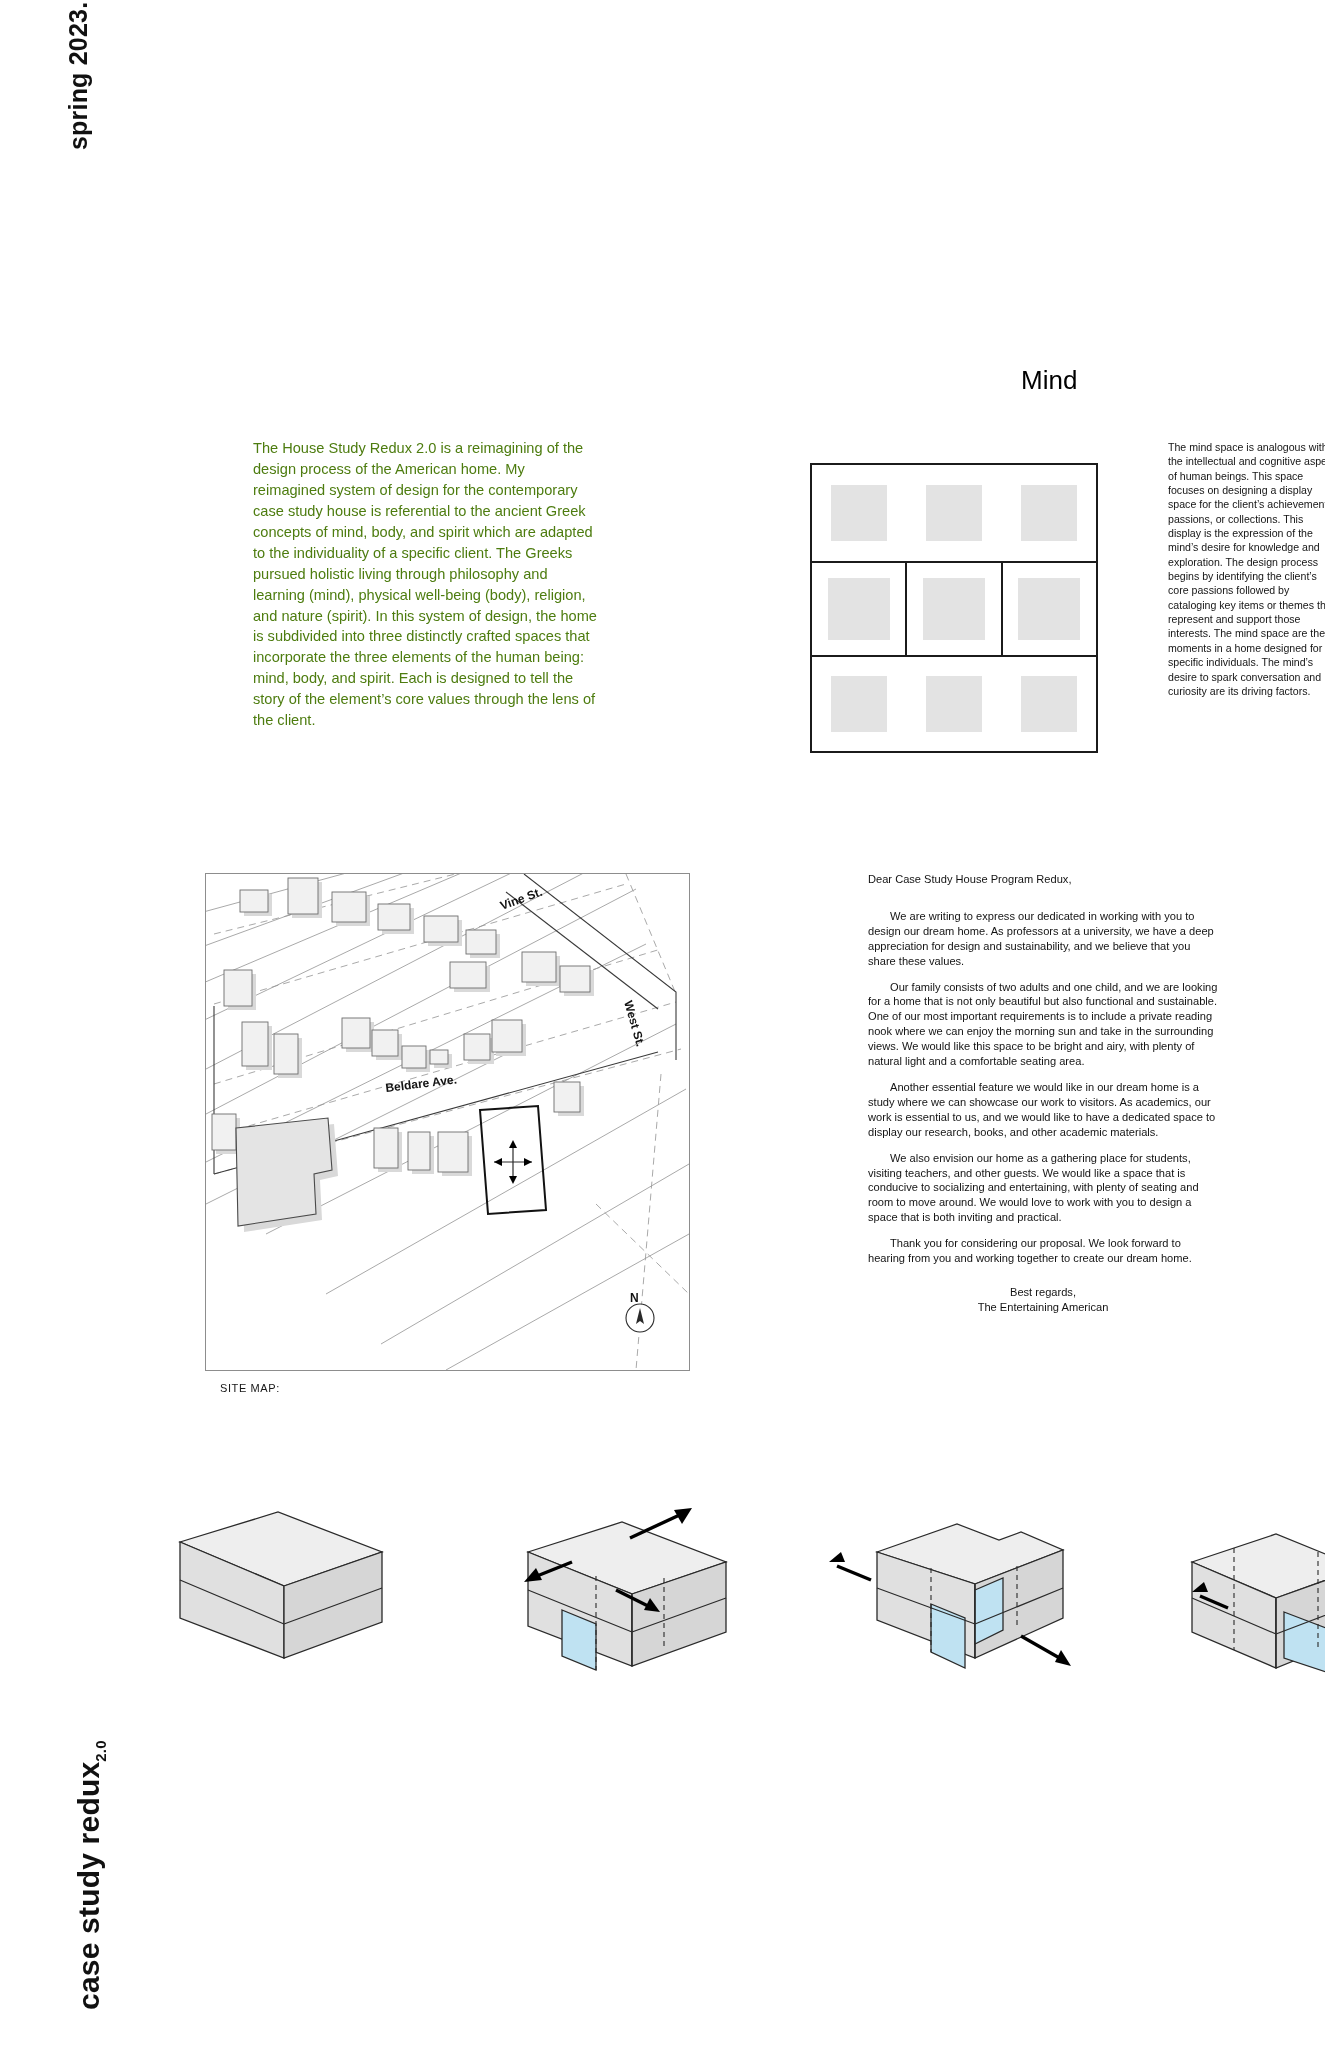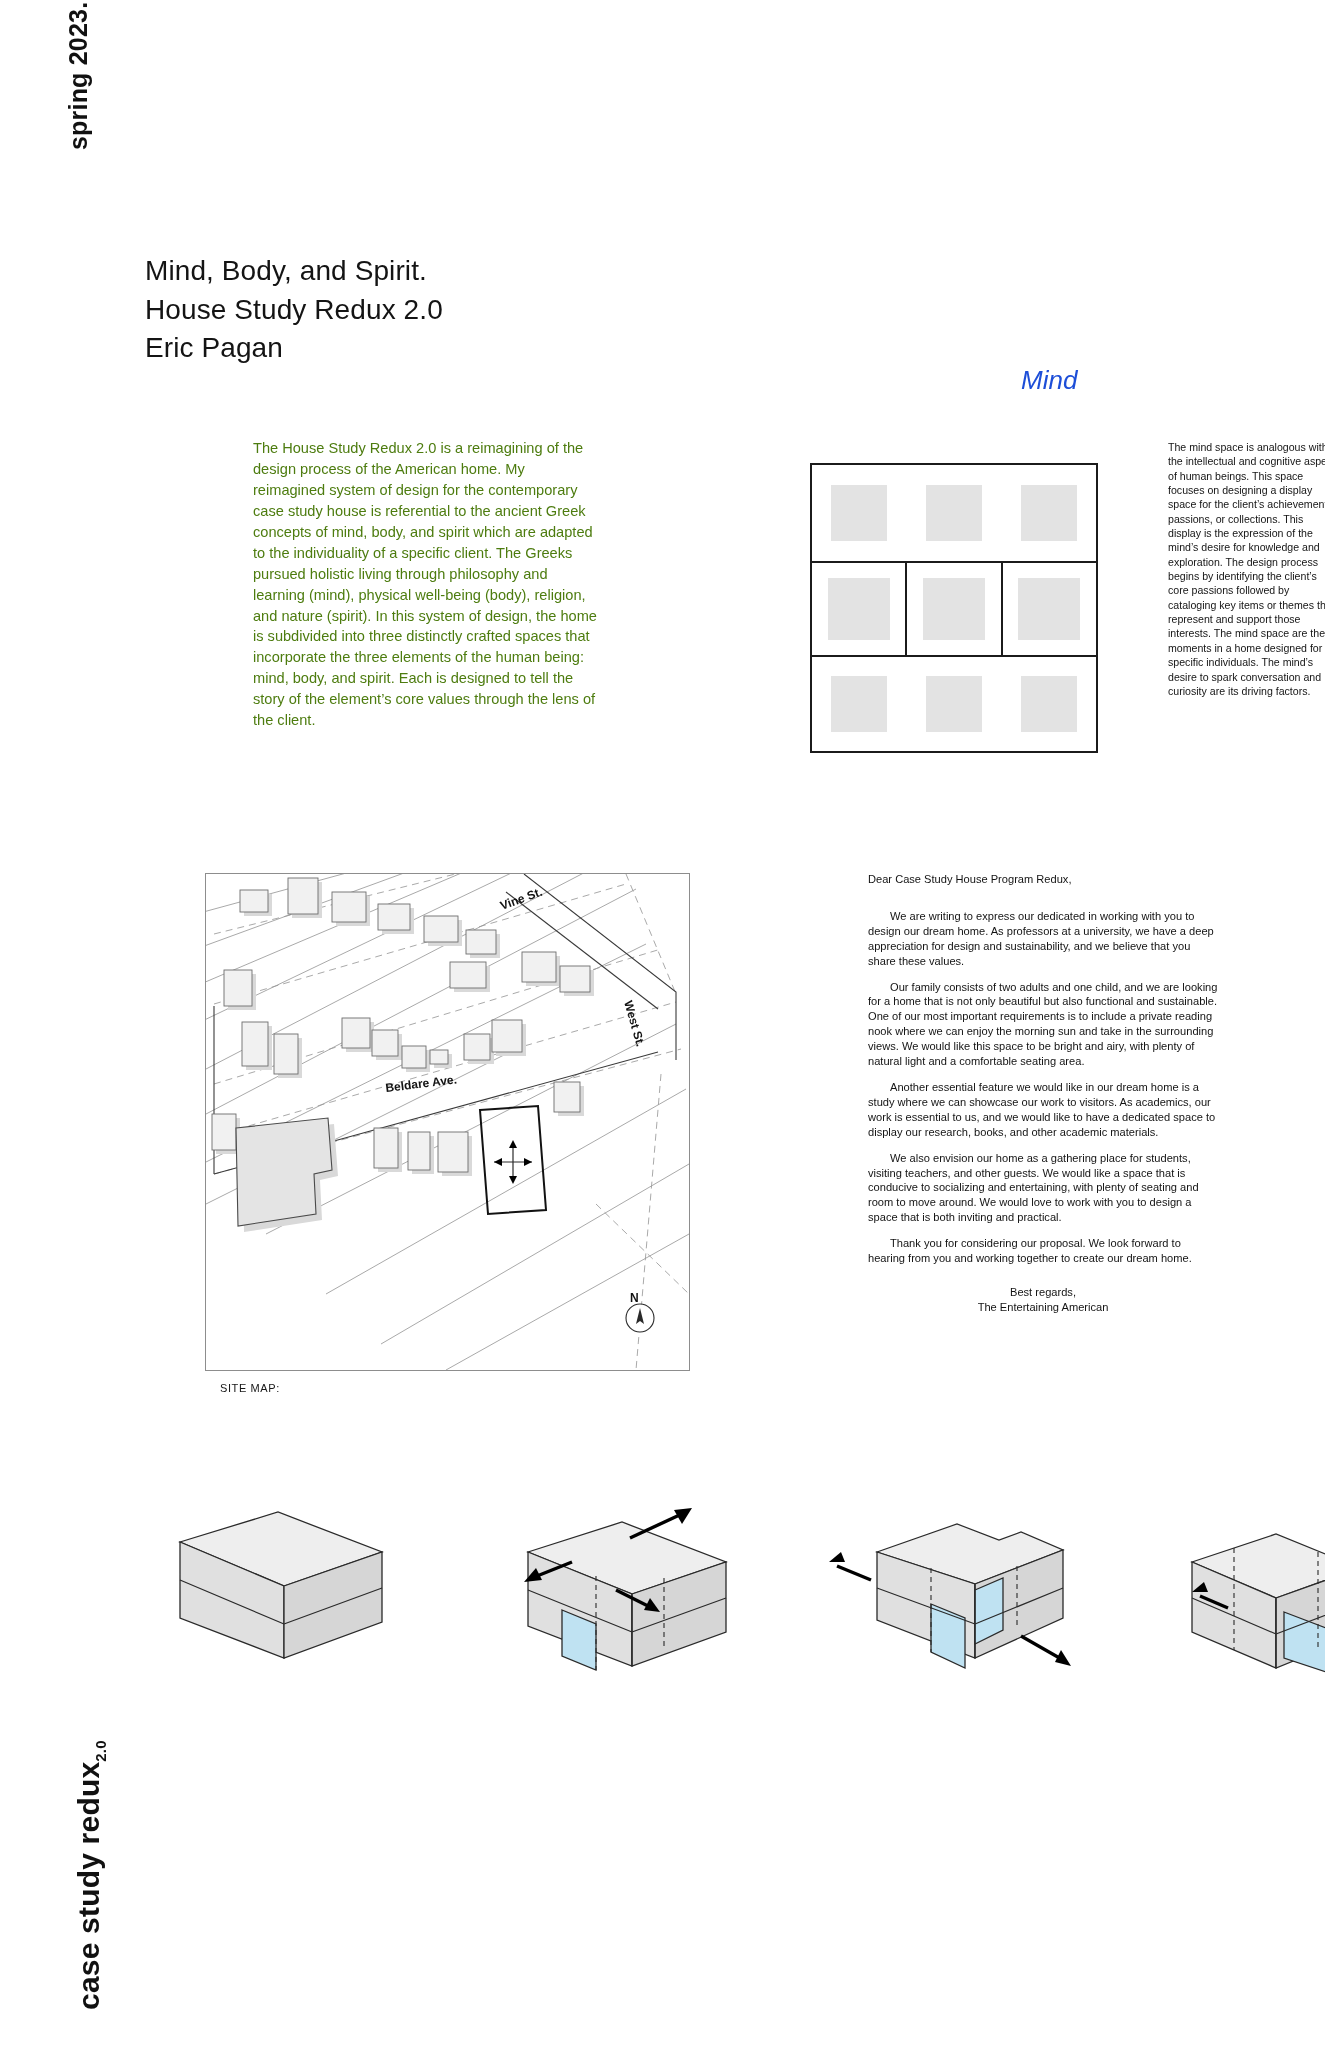--- a/index.html
+++ b/index.html
@@ -72,22 +72,21 @@
     text-align: left;
     color: #4d7c0f;
   }
 
   
   #mind-heading {
     position: absolute;
     left: 1021px;
     top: 365px;
     font-size: 26px;
-    color: #1d4ed8;
-    font-style: italic;
+    color: #000000;
   }
 
   
   #mind-diagram {
     position: absolute;
     left: 810px;
     top: 463px;
     width: 288px;
     height: 290px;
     border: 2px solid #1b1b1b;
@@ -205,25 +204,20 @@
 </style>
 </head>
 <body>
 
 <div id="board">
 
   <div class="vert-label" id="spring-label">spring 2023.</div>
 
   <div class="vert-label" id="casestudy-label"><span>case study redux</span><span class="sub">2.0</span></div>
 
-  <div id="title-block">
-    <div class="tline">Mind, Body, and Spirit.</div>
-    <div class="tline">House Study Redux 2.0</div>
-    <div class="tline">Eric Pagan</div>
-  </div>
 
   <div id="intro-paragraph">The House Study Redux 2.0 is a reimagining of the design process of the American home. My reimagined system of design for the contemporary case study house is referential to the ancient Greek concepts of mind, body, and spirit which are adapted to the individuality of a specific client. The Greeks pursued holistic living through philosophy and learning (mind), physical well-being (body), religion, and nature (spirit). In this system of design, the home is subdivided into three distinctly crafted spaces that incorporate the three elements of the human being: mind, body, and spirit. Each is designed to tell the story of the element’s core values through the lens of the client.</div>
 
   <div id="mind-heading">Mind</div>
 
   <div id="mind-diagram">
     <div class="md-row r1">
       <div class="md-cell">
           <span class="md-tile"></span>
         </div>

